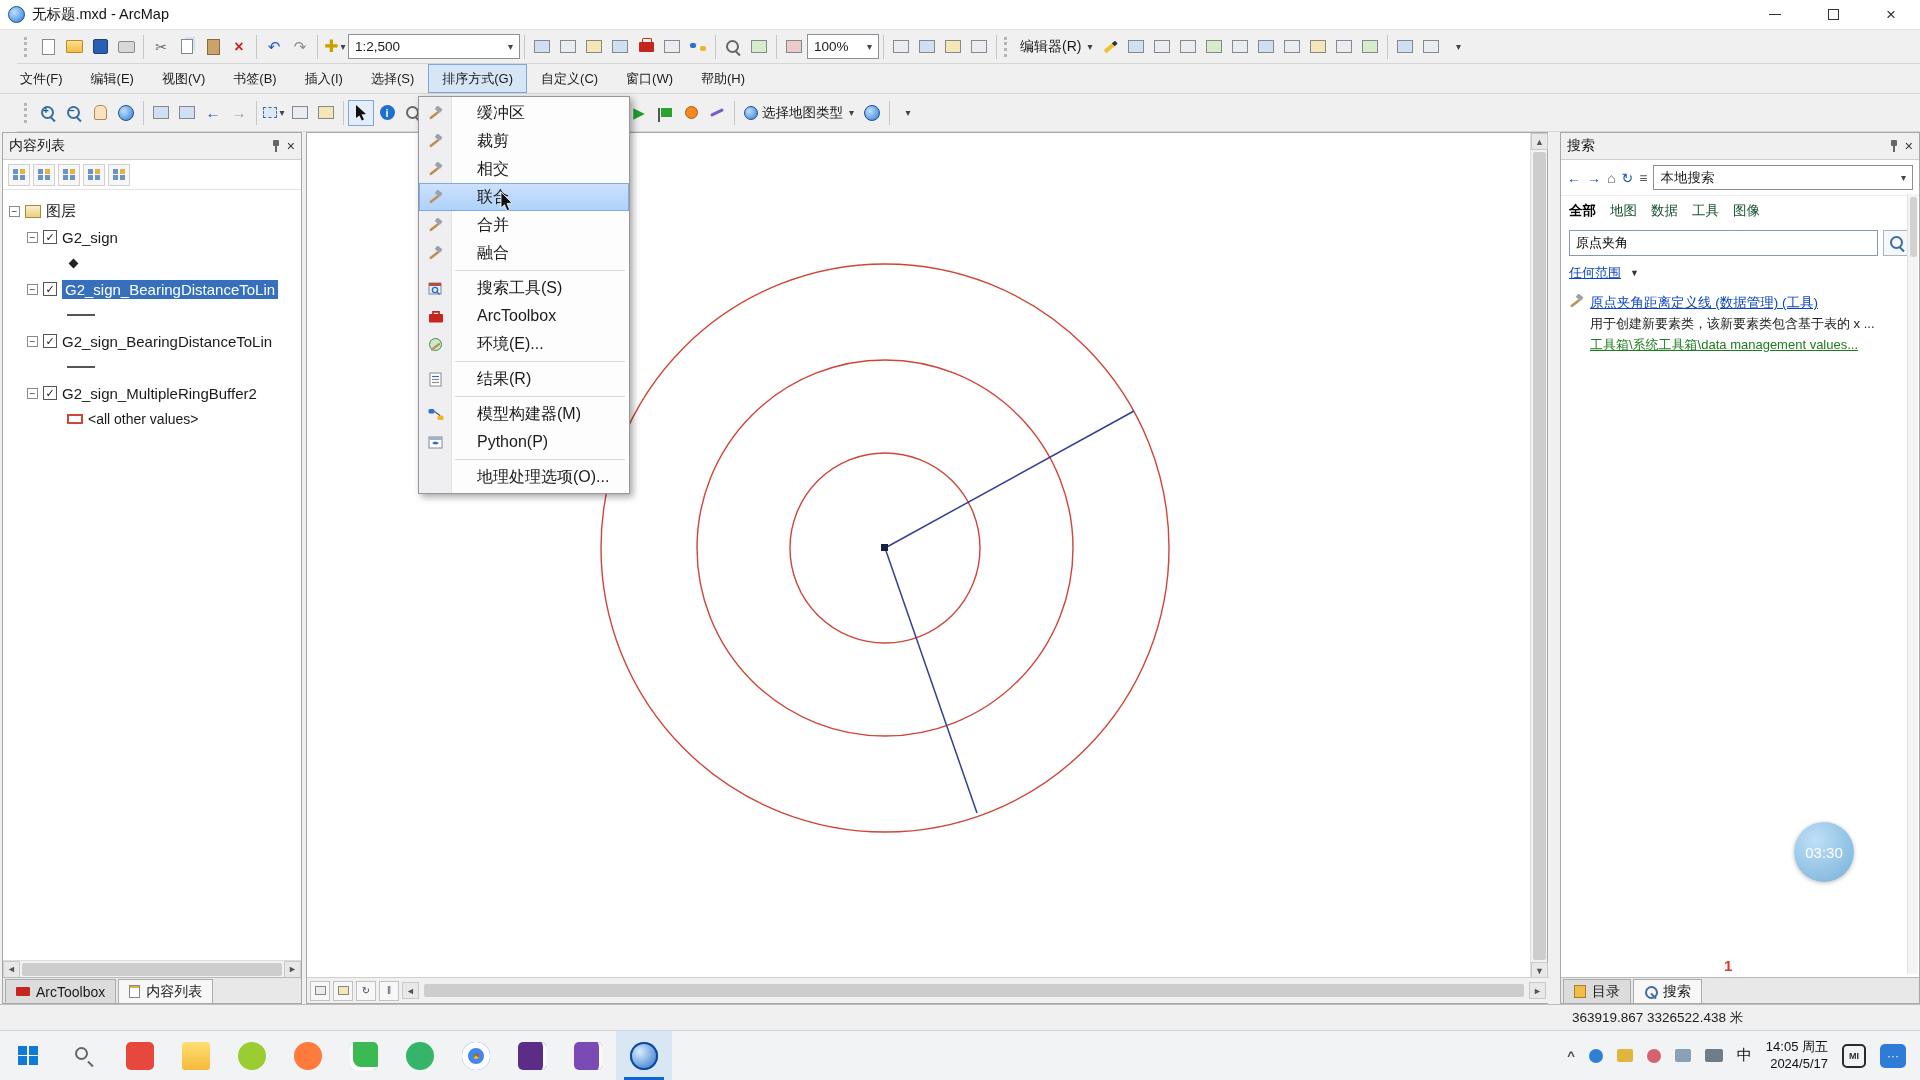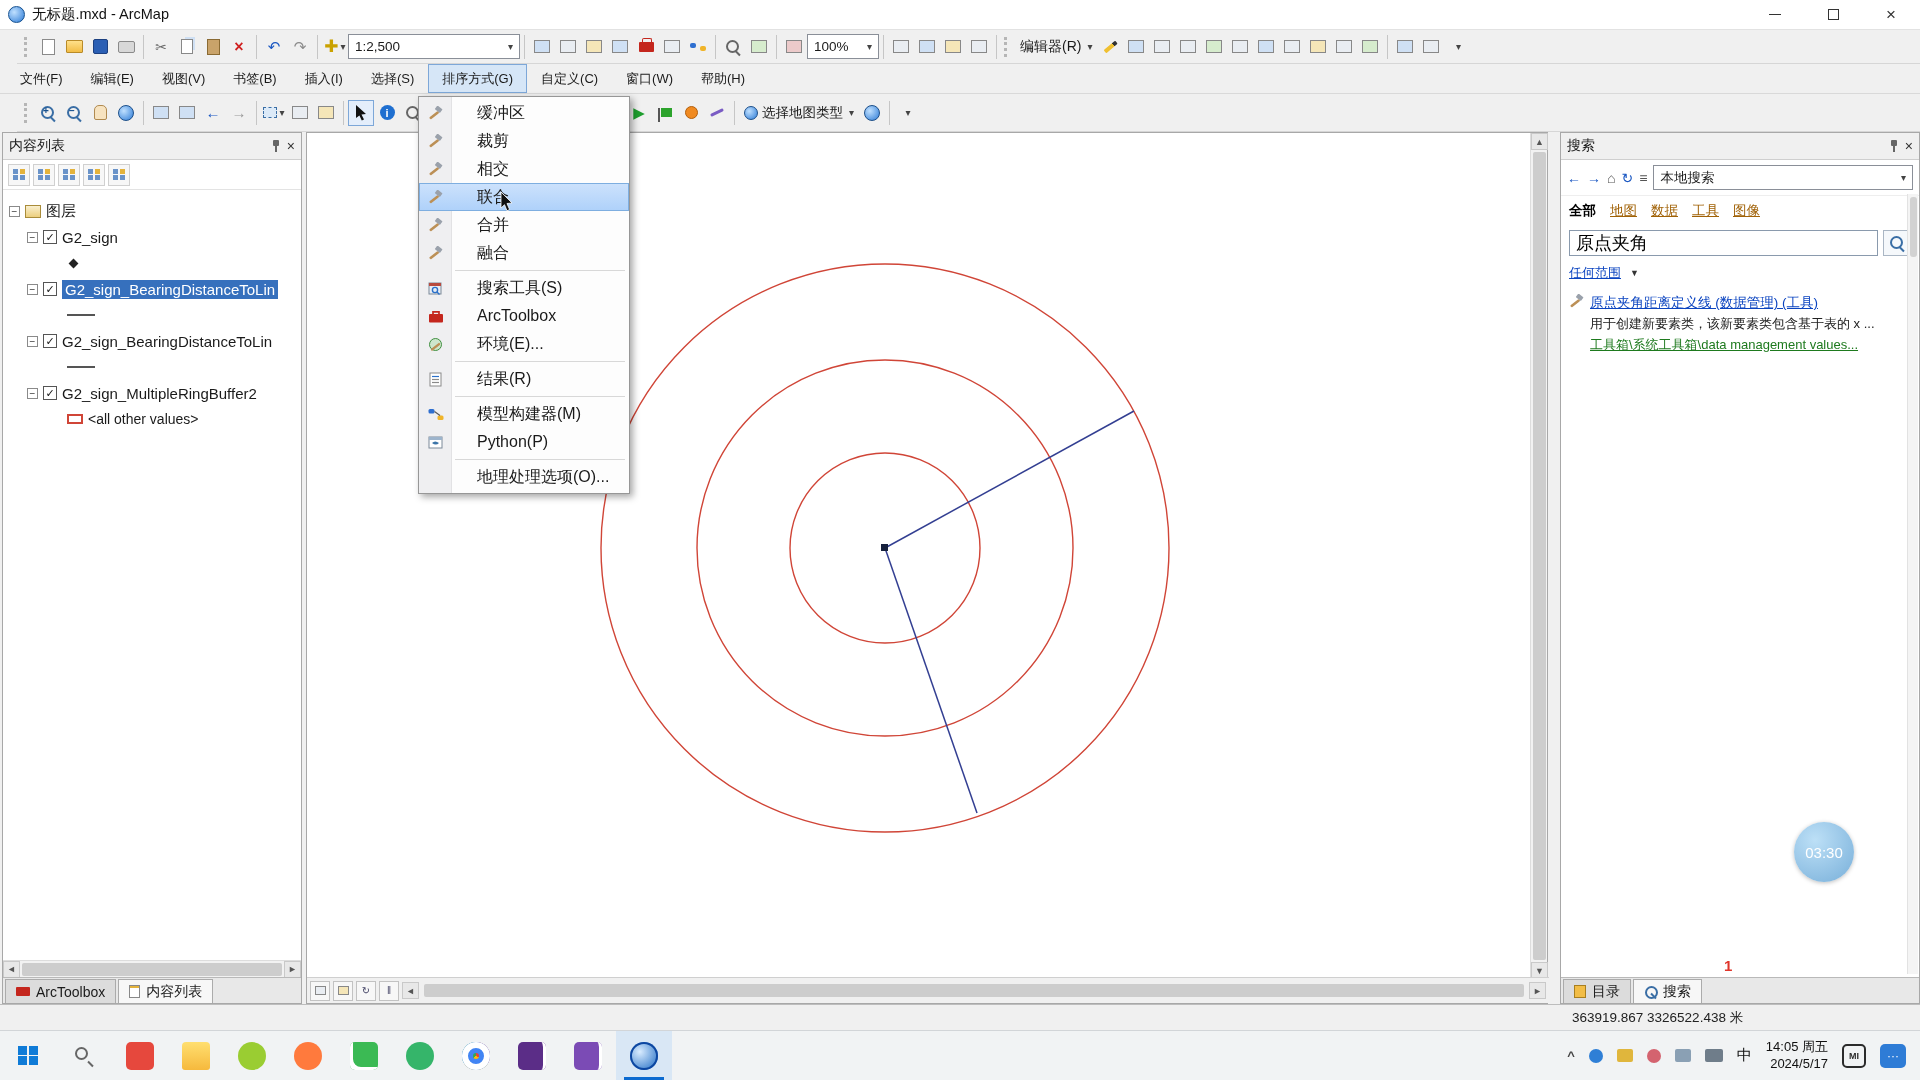--- a/index.html
+++ b/index.html
@@ -107,24 +107,24 @@
 .map-bottom{position:absolute;left:0;bottom:0;width:1242px;height:26px;background:#f0f0f0;border-top:1px solid #cfcfcf;display:flex;align-items:center;padding:0 3px;gap:3px}
 .viewbtn{width:20px;height:20px;border:1px solid #c2c2c2;background:#f7f7f7;display:flex;align-items:center;justify-content:center;font-size:10px;color:#446}
 .map-hthumb{height:13px;background:#cdcdcd;border-radius:2px;flex:1;margin:0 2px}
 
 .search-panel{position:absolute;left:1560px;top:132px;width:360px;height:872px;background:#fff;border:1px solid #a8a8a8;display:flex;flex-direction:column;font-size:13px}
 .sp-nav{display:flex;align-items:center;gap:6px;padding:5px 6px;border-bottom:1px solid #eee}
 .navico{font-size:14px;color:#1a57c2}
 .navico.home{color:#555}
 .sp-combo{flex:1}
 .sp-tabs{display:flex;gap:14px;padding:6px 8px 4px 8px;font-size:13.5px}
-.sp-tab{color:#a16207;text-decoration:underline}
+.sp-tab{color:#14532d;}
 .sp-tab.cur{color:#000;text-decoration:none;font-weight:bold}
 .sp-searchrow{display:flex;align-items:center;gap:5px;padding:6px 8px}
-.search-input{flex:1;height:26px;border:1px solid #8a9aad;padding:0 6px;font-size:18px;font-family:inherit}
+.search-input{flex:1;height:26px;border:1px solid #8a9aad;padding:0 6px;font-size:13px;font-family:inherit}
 .magbtn{width:28px;height:26px;border:1px solid #aab6c4;background:#f5f8fb;display:flex;align-items:center;justify-content:center}
 .lnk{color:#0b44c0;text-decoration:underline;font-size:13px}
 .sp-range{padding:2px 8px 8px 8px;display:flex;align-items:center;gap:9px}
 .sp-results-bar{display:flex;align-items:center;padding:10px 8px 6px 8px;border-top:1px solid #eee}
 .sp-results-bar .right{margin-left:auto;display:flex;align-items:center;gap:3px}
 .tiny-caret{font-size:9px;color:#333}
 .result-item{padding:4px 8px;display:flex;flex-direction:column;gap:3px}
 .res-title-row{display:flex;align-items:flex-start;gap:6px}
 .res-title{color:#0b44c0;text-decoration:underline;font-size:13.5px}
 .res-desc{color:#222;padding-left:21px}

